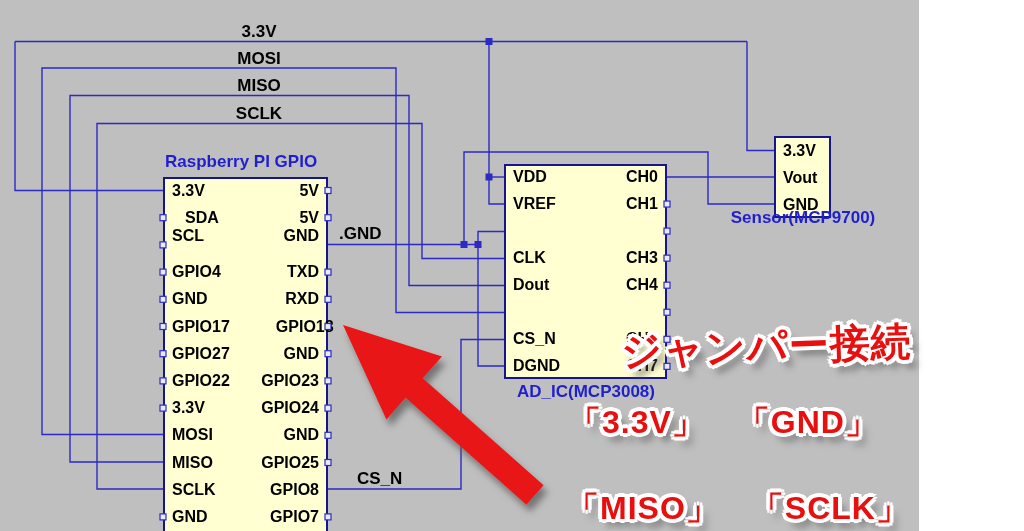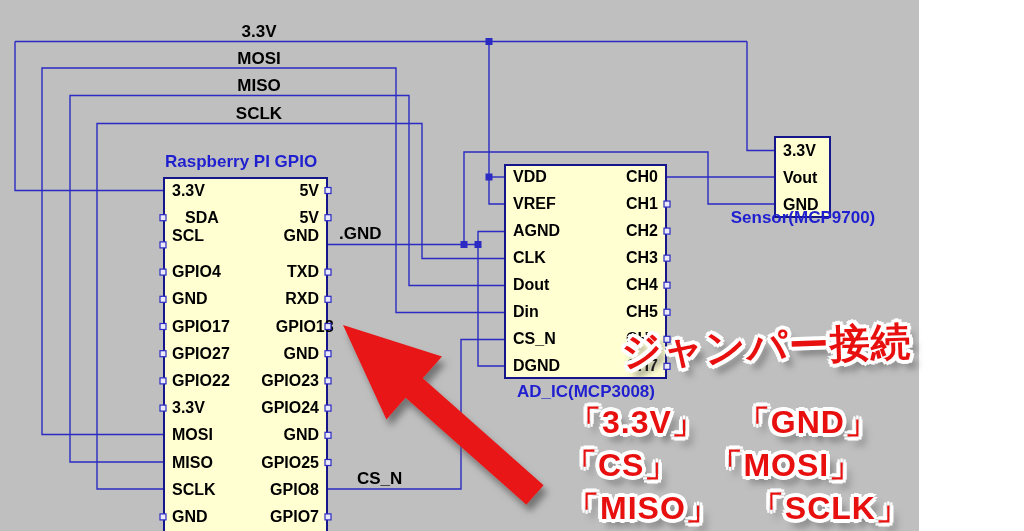--- a/index.html
+++ b/index.html
@@ -113,35 +113,27 @@
     </div>
   <div class="comp-box" id="box-adc" style="left:504px;top:163.5px;width:163px;height:215px;">
       <div class="pin-row" style="top: 1.5px;">
         <span>VDD</span>
         <span>CH0</span>
       </div>
       <div class="pin-row" style="top: 28.55px;">
         <span>VREF</span>
         <span>CH1</span>
       </div>
-      <div class="pin-row" style="top: 55.6px;">
-        <span>AGND</span>
-        <span>CH2</span>
-      </div>
       <div class="pin-row" style="top: 82.65px;">
         <span>CLK</span>
         <span>CH3</span>
       </div>
       <div class="pin-row" style="top: 109.7px;">
         <span>Dout</span>
         <span>CH4</span>
-      </div>
-      <div class="pin-row" style="top: 136.75px;">
-        <span>Din</span>
-        <span>CH5</span>
       </div>
       <div class="pin-row" style="top: 163.8px;">
         <span>CS_N</span>
         <span>CH6</span>
       </div>
       <div class="pin-row" style="top: 190.85px;">
         <span>DGND</span>
         <span>CH7</span>
       </div>
     </div>
@@ -202,15 +194,14 @@
     <defs>
       <filter id="arrow-shadow" x="-30%" y="-30%" width="160%" height="160%">
         <feDropShadow dx="4" dy="7" stdDeviation="3.5" flood-color="#5c5c5c" flood-opacity="0.75"></feDropShadow>
       </filter>
     </defs>
     <polygon filter="url(#arrow-shadow)" fill="#e81313" points="343,325 442,356.5 422.8,378.3 543.6,485.3 526.4,504.7 405.6,397.7 386.4,419.5"></polygon>
   </svg>
 
   <div class="red-note jumper" style="left:622px;top:324px;">ジャンパー接続</div>
   <div class="red-note conn-line" style="left:569px;top:401px;">「3.3V」　「GND」</div>
-  <div class="red-note conn-line" style="left:565px;top:444px;">「CS」　「MOSI」</div>
   <div class="red-note conn-line" style="left:567px;top:487px;">「MISO」　「SCLK」</div>
 </div>
 
 </body></html>

